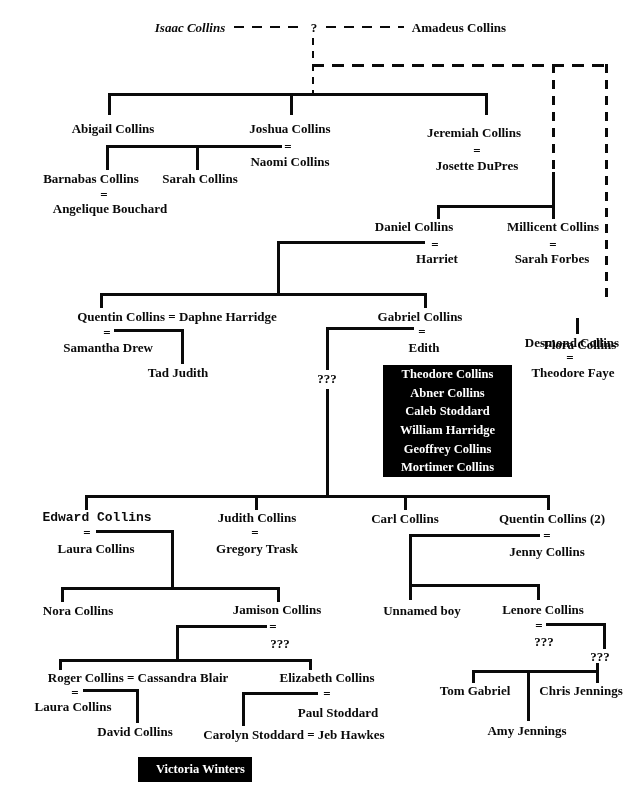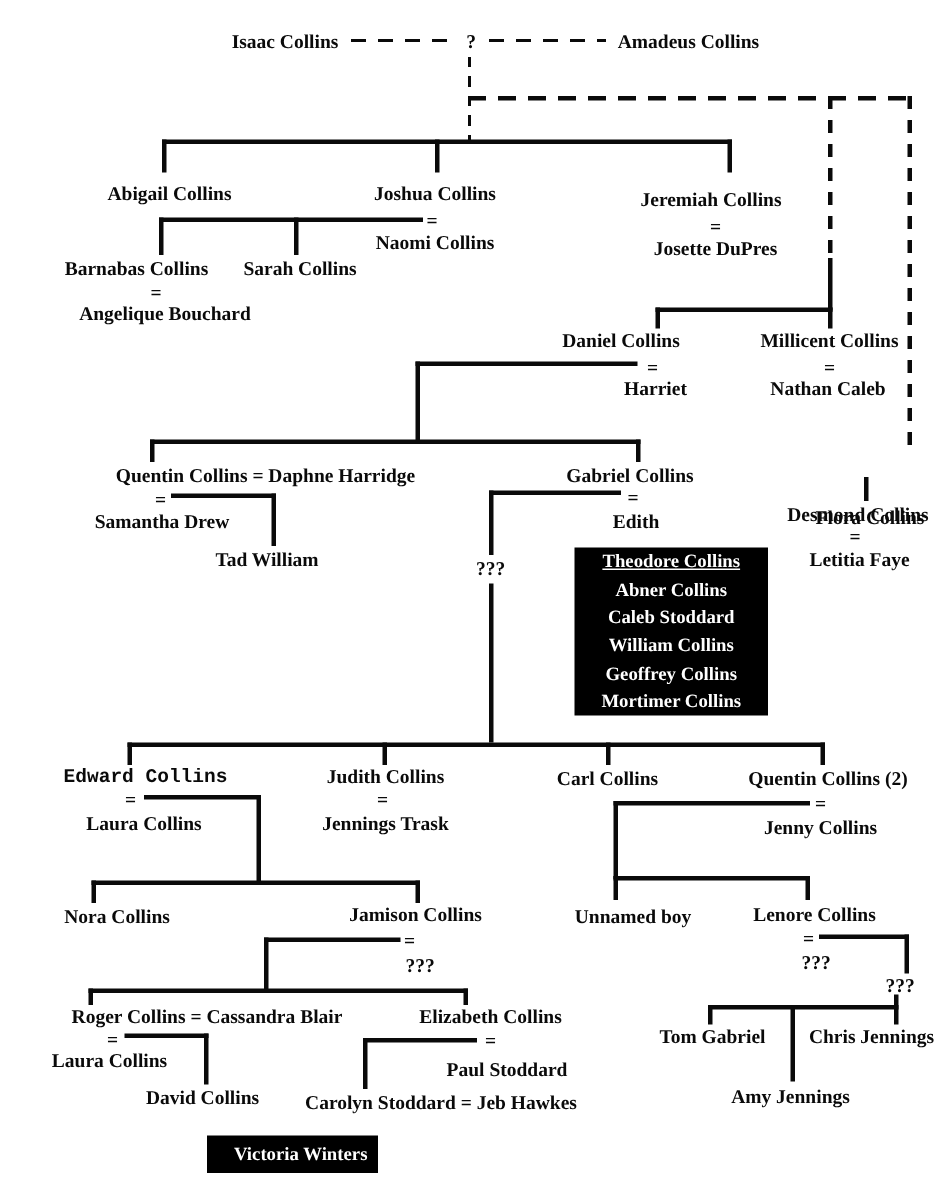--- a/index.html
+++ b/index.html
@@ -90,58 +90,58 @@
     <div class="ln" style="left: 83px; top: 689px; width: 56px; height: 3px; background: rgb(10, 10, 10);"></div>
     <div class="ln" style="left: 136px; top: 689px; width: 3px; height: 34px; background: rgb(10, 10, 10);"></div>
     <div class="ln" style="left: 242px; top: 692px; width: 76px; height: 3px; background: rgb(10, 10, 10);"></div>
     <div class="ln" style="left: 242px; top: 692px; width: 3px; height: 34px; background: rgb(10, 10, 10);"></div>
     <div class="dash-h-fine" style="left: 234px; top: 26px; width: 72px; height: 2px;"></div>
     <div class="dash-h-fine" style="left: 326px; top: 26px; width: 78px; height: 2px;"></div>
     <div class="dash-v-fine" style="left: 312px; top: 38px; width: 2px; height: 56px;"></div>
     <div class="dash-h" style="left: 312px; top: 64px; width: 296px; height: 3px;"></div>
     <div class="dash-v" style="left: 552px; top: 64px; width: 3px; height: 108px;"></div>
     <div class="dash-v" style="left: 605px; top: 64px; width: 3px; height: 238px;"></div>
-    <div class="label" style="left: 190px; top: 21px;">Isaac Collins</div>
+    <div class="label" style="left: 190px; top: 21px; font-style: italic;">Isaac Collins</div>
     <div class="label" style="left: 314px; top: 21px;">?</div>
     <div class="label" style="left: 459px; top: 21px;">Amadeus Collins</div>
     <div class="label" style="left: 113px; top: 122px;">Abigail Collins</div>
     <div class="label" style="left: 290px; top: 122px;">Joshua Collins</div>
     <div class="label" style="left: 288px; top: 140px;">=</div>
     <div class="label" style="left: 290px; top: 155px;">Naomi Collins</div>
     <div class="label" style="left: 474px; top: 126px;">Jeremiah Collins</div>
     <div class="label" style="left: 477px; top: 144px;">=</div>
     <div class="label" style="left: 477px; top: 159px;">Josette DuPres</div>
     <div class="label" style="left: 91px; top: 172px; text-align: right;">Barnabas Collins</div>
     <div class="label" style="left: 104px; top: 188px;">=</div>
     <div class="label" style="left: 110px; top: 202px;">Angelique Bouchard</div>
     <div class="label" style="left: 200px; top: 172px;">Sarah Collins</div>
     <div class="label" style="left: 414px; top: 220px;">Daniel Collins</div>
     <div class="label" style="left: 435px; top: 238px;">=</div>
     <div class="label" style="left: 437px; top: 252px;">Harriet</div>
     <div class="label" style="left: 553px; top: 220px;">Millicent Collins</div>
     <div class="label" style="left: 553px; top: 238px;">=</div>
-    <div class="label" style="left: 552px; top: 252px;">Nathan Caleb</div>
+    <div class="label" style="left: 552px; top: 252px;">Sarah Forbes</div>
     <div class="label" style="left: 177px; top: 310px;">Quentin Collins = Daphne Harridge</div>
     <div class="label" style="left: 107px; top: 326px;">=</div>
     <div class="label" style="left: 108px; top: 341px;">Samantha Drew</div>
-    <div class="label" style="left: 178px; top: 366px;">Tad William</div>
+    <div class="label" style="left: 178px; top: 366px;">Tad Judith</div>
     <div class="label" style="left: 420px; top: 310px;">Gabriel Collins</div>
     <div class="label" style="left: 422px; top: 325px;">=</div>
     <div class="label" style="left: 424px; top: 341px;">Edith</div>
     <div class="label" style="left: 327px; top: 372px;">???</div>
     <div class="label" style="left: 580px; top: 304px; margin-top: 34px;">Flora Collins</div>
     <div class="label" style="left: 572px; top: 336px;">Desmond Collins</div>
     <div class="label" style="left: 570px; top: 351px;">=</div>
-    <div class="label" style="left: 573px; top: 366px;">Letitia Faye</div>
+    <div class="label" style="left: 573px; top: 366px;">Theodore Faye</div>
     <div class="label" style="left: 97px; top: 511px; font-family: Liberation Mono, monospace;">Edward Collins</div>
     <div class="label" style="left: 87px; top: 526px;">=</div>
     <div class="label" style="left: 96px; top: 542px;">Laura Collins</div>
     <div class="label" style="left: 257px; top: 511px;">Judith Collins</div>
     <div class="label" style="left: 255px; top: 526px;">=</div>
-    <div class="label" style="left: 257px; top: 542px;">Jennings Trask</div>
+    <div class="label" style="left: 257px; top: 542px;">Gregory Trask</div>
     <div class="label" style="left: 405px; top: 512px;">Carl Collins</div>
     <div class="label" style="left: 552px; top: 512px;">Quentin Collins (2)</div>
     <div class="label" style="left: 547px; top: 529px;">=</div>
     <div class="label" style="left: 547px; top: 545px;">Jenny Collins</div>
     <div class="label" style="left: 78px; top: 604px;">Nora Collins</div>
     <div class="label" style="left: 277px; top: 603px;">Jamison Collins</div>
     <div class="label" style="left: 273px; top: 620px;">=</div>
     <div class="label" style="left: 280px; top: 637px;">???</div>
     <div class="label" style="left: 422px; top: 604px;">Unnamed boy</div>
     <div class="label" style="left: 543px; top: 603px;">Lenore Collins</div>
@@ -153,23 +153,23 @@
     <div class="label" style="left: 527px; top: 724px;">Amy Jennings</div>
     <div class="label" style="left: 138px; top: 671px;">Roger Collins = Cassandra Blair</div>
     <div class="label" style="left: 75px; top: 686px;">=</div>
     <div class="label" style="left: 73px; top: 700px;">Laura Collins</div>
     <div class="label" style="left: 135px; top: 725px;">David Collins</div>
     <div class="label" style="left: 327px; top: 671px;">Elizabeth Collins</div>
     <div class="label" style="left: 327px; top: 687px;">=</div>
     <div class="label" style="left: 338px; top: 706px;">Paul Stoddard</div>
     <div class="label" style="left: 294px; top: 728px;">Carolyn Stoddard = Jeb Hawkes</div>
     <div class="black-box" style="left: 383px; top: 365px; width: 129px; height: 112px; background: rgb(0, 0, 0); color: rgb(255, 255, 255);">
-      <div class="bb-line" style="line-height: 18.6667px; text-decoration: underline;">Theodore Collins</div>
+      <div class="bb-line" style="line-height: 18.6667px;">Theodore Collins</div>
       <div class="bb-line" style="line-height: 18.6667px;">Abner Collins</div>
       <div class="bb-line" style="line-height: 18.6667px;">Caleb Stoddard</div>
-      <div class="bb-line" style="line-height: 18.6667px;">William Collins</div>
+      <div class="bb-line" style="line-height: 18.6667px;">William Harridge</div>
       <div class="bb-line" style="line-height: 18.6667px;">Geoffrey Collins</div>
       <div class="bb-line" style="line-height: 18.6667px;">Mortimer Collins</div>
     </div>
     <div class="black-box" style="left: 138px; top: 757px; width: 114px; height: 25px; background: rgb(0, 0, 0); color: rgb(255, 255, 255);">
       <div class="bb-line" style="line-height: 25px; padding-left: 11px;">Victoria Winters</div>
     </div>
   </div>
 
 </body></html>

